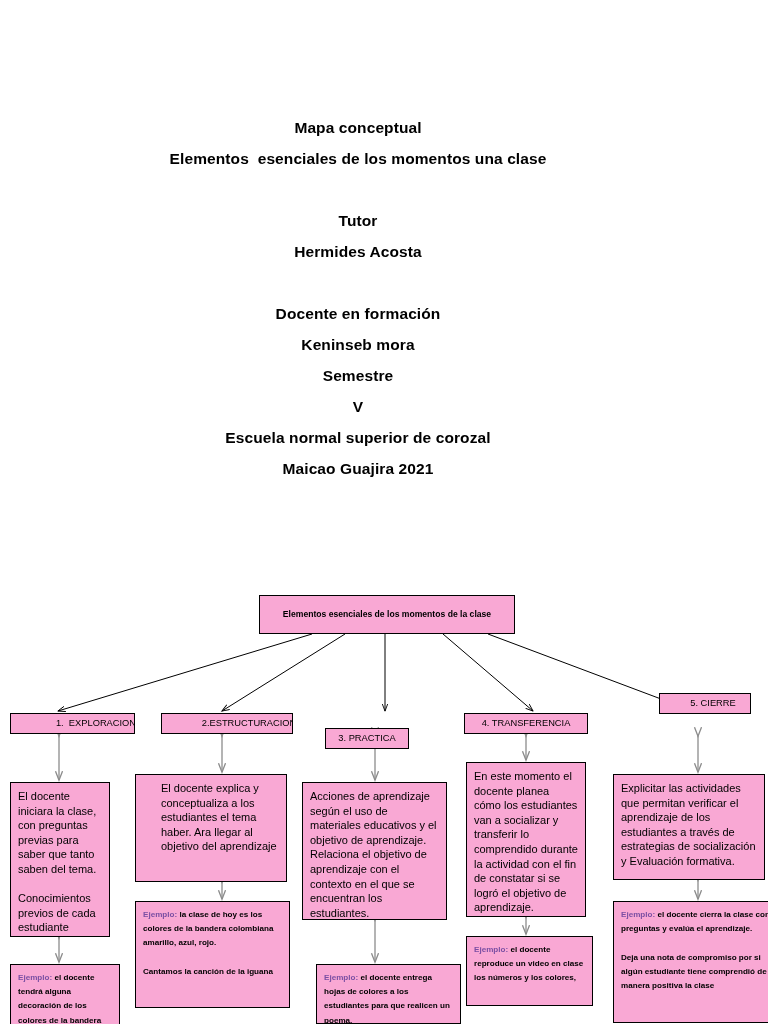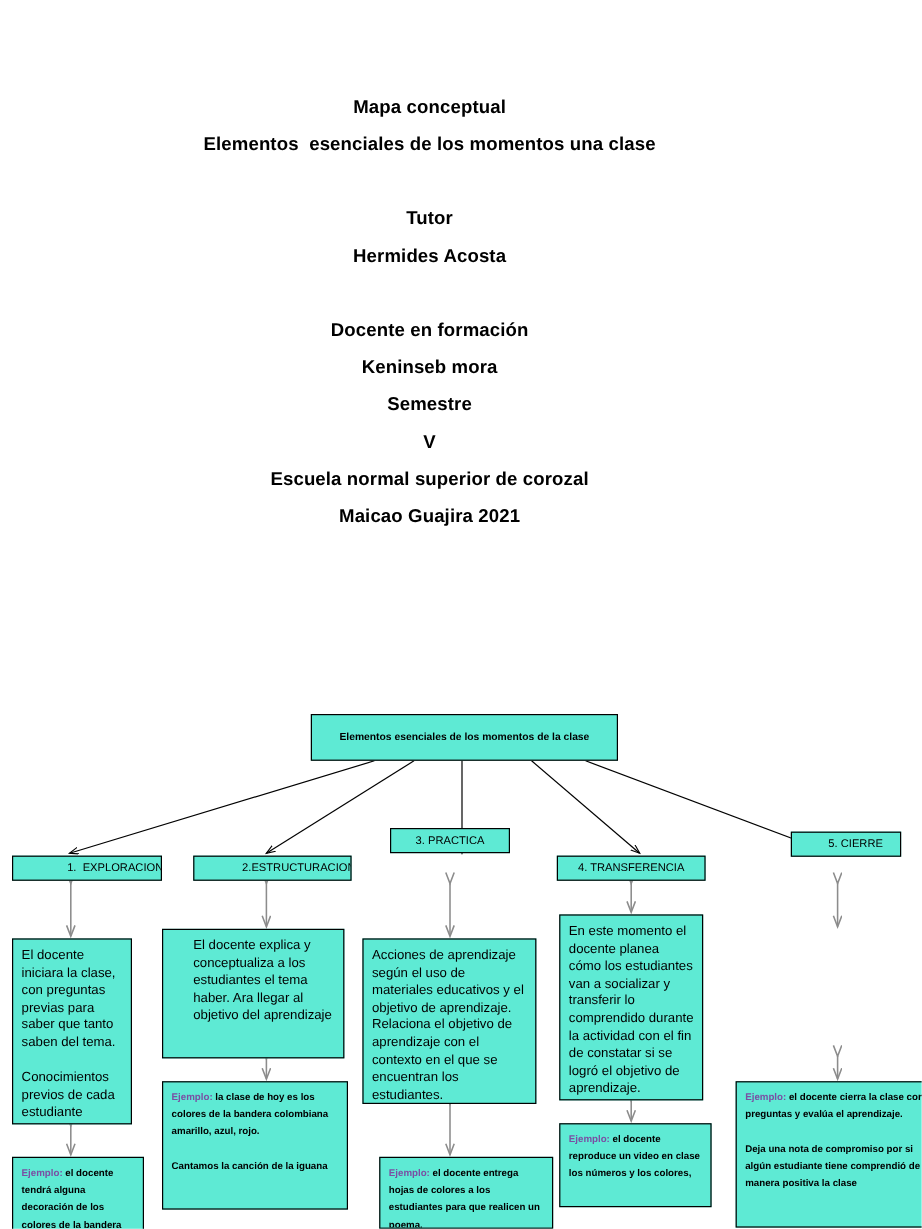--- a/index.html
+++ b/index.html
@@ -14,21 +14,21 @@
     font-family: "Liberation Sans", sans-serif;
     color: #000;
   }
 
   
   .title-block {
     position: absolute;
     left: 0; top: 0;
     width: 716px;
     text-align: center;
-    padding-top: 74px;
+    padding-top: 112px;
   }
   .title-line {
     font-weight: bold;
     font-size: 15.5px;
     line-height: 31px;
     letter-spacing: 0.1px;
     white-space: pre;
   }
   .title-line.spacer-before { margin-top: 31px; }
 
@@ -41,21 +41,21 @@
   .svg-layer {
     position: absolute;
     left: 0; top: 0;
     width: 768px; height: 1024px;
     pointer-events: none;
   }
 
   .node {
     position: absolute;
     border: 1px solid #000;
-    background: #5eead4;
+    background: #f9a8d4;
     overflow: hidden;
   }
 
   
   .root-node {
     left: 259px; top: 595px;
     width: 256px; height: 39px;
     border: 1.4px solid #000;
     display: flex;
     align-items: center;
@@ -173,21 +173,21 @@
     <span>2.ESTRUCTURACION</span>
   </div>
   <div class="node desc-node" style="left:135px; top:774px; width:152px; height:108px;padding-left:25px;">
     <p>El docente explica y conceptualiza  a los estudiantes el tema  haber. Ara llegar al objetivo del aprendizaje</p>
   </div>
   <div class="node ex-node" style="left:135px; top:901px; width:155px; height:107px;">
     <p><span class="ex-label">Ejemplo:</span><span> la clase de hoy es los colores de la bandera colombiana amarillo, azul, rojo.</span></p>
     <p>Cantamos la canción de la iguana</p>
   </div>
 
-  <div class="node cat-node" style="left:325px; top:690px; width:100px;">
+  <div class="node cat-node" style="left:325px; top:728px; width:84px;">
     <span>3. PRACTICA</span>
   </div>
   <div class="node desc-node" style="left:302px; top:782px; width:145px; height:138px;">
     <p>Acciones de aprendizaje según el uso de materiales educativos y el objetivo de aprendizaje. Relaciona el objetivo de aprendizaje con el contexto en el que se encuentran los estudiantes.</p>
   </div>
   <div class="node ex-node" style="left:316px; top:964px; width:145px; height:60px;">
     <p><span class="ex-label">Ejemplo:</span><span> el docente entrega hojas de colores a los estudiantes para que realicen un poema.</span></p>
   </div>
 
   <div class="node cat-node" style="left:464px; top:713px; width:124px;">
@@ -195,19 +195,22 @@
   </div>
   <div class="node desc-node" style="left:466px; top:762px; width:120px; height:155px;">
     <p>En este momento el docente planea cómo los estudiantes van a socializar y transferir lo comprendido durante la actividad con el fin de constatar si se logró el objetivo de aprendizaje.</p>
   </div>
   <div class="node ex-node" style="left:466px; top:936px; width:127px; height:70px;">
     <p><span class="ex-label">Ejemplo:</span><span> el docente reproduce un video en clase los  números  y los colores,</span></p>
   </div>
 
   <div class="node cat-node" style="left:659px; top:693px; width:92px;padding-left:16px;">
     <span>5. CIERRE</span>
+  </div>
+  <div class="node desc-node" style="left:613px; top:774px; width:152px; height:106px;">
+    <p>Explicitar las actividades que permitan verificar el aprendizaje de los estudiantes a través de estrategias de socialización y Evaluación formativa.</p>
   </div>
   <div class="node ex-node" style="left:613px; top:901px; width:172px; height:122px;">
     <p><span class="ex-label">Ejemplo:</span><span> el docente cierra la clase con preguntas y evalúa el aprendizaje.</span></p>
     <p> Deja una nota de compromiso por si algún estudiante tiene comprendió de manera positiva la clase</p>
   </div>
 
 </div>
 
 </body></html>

